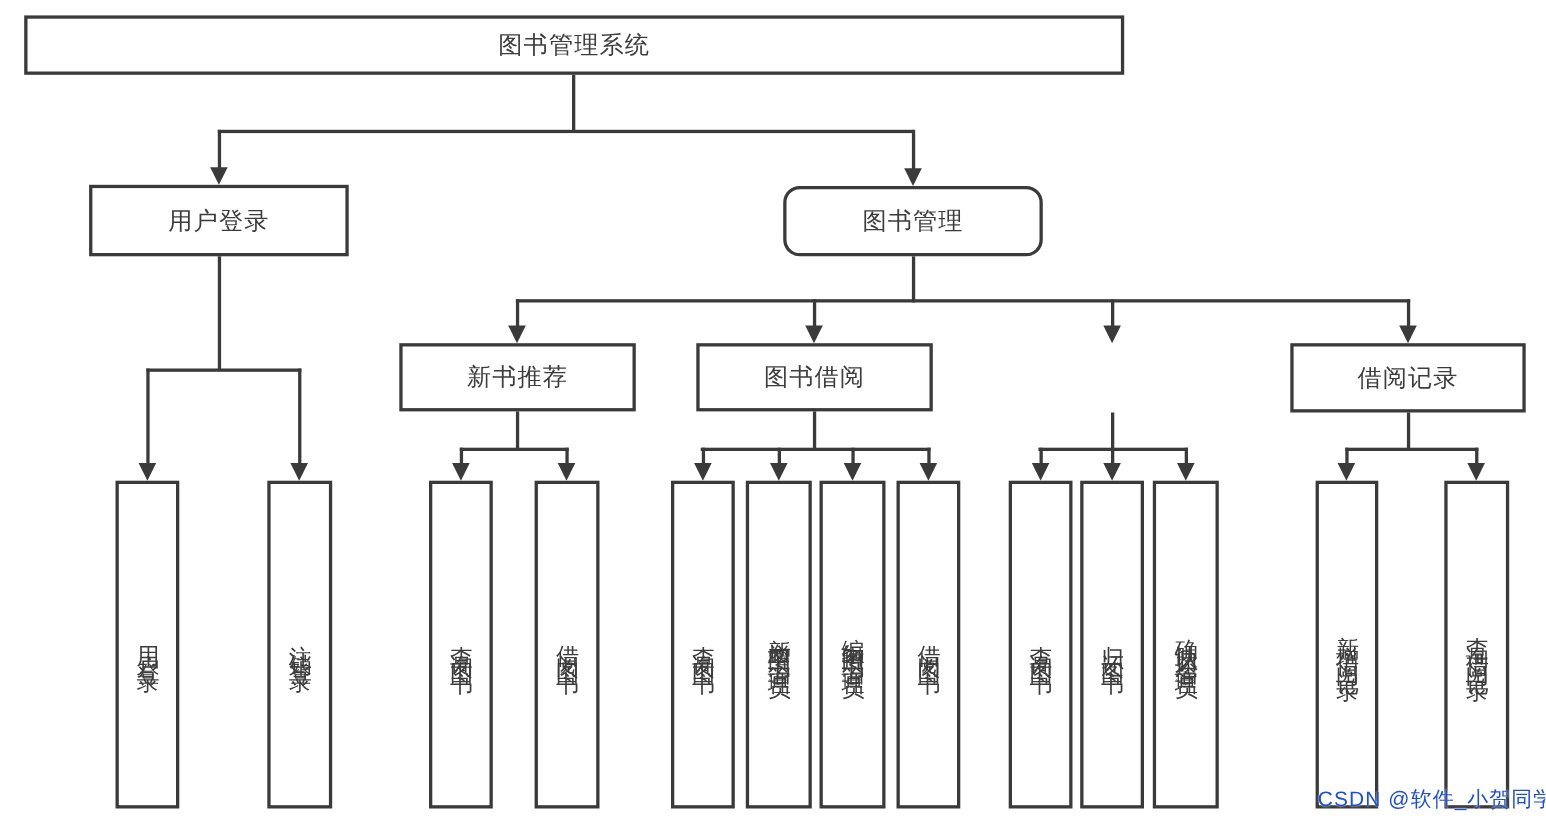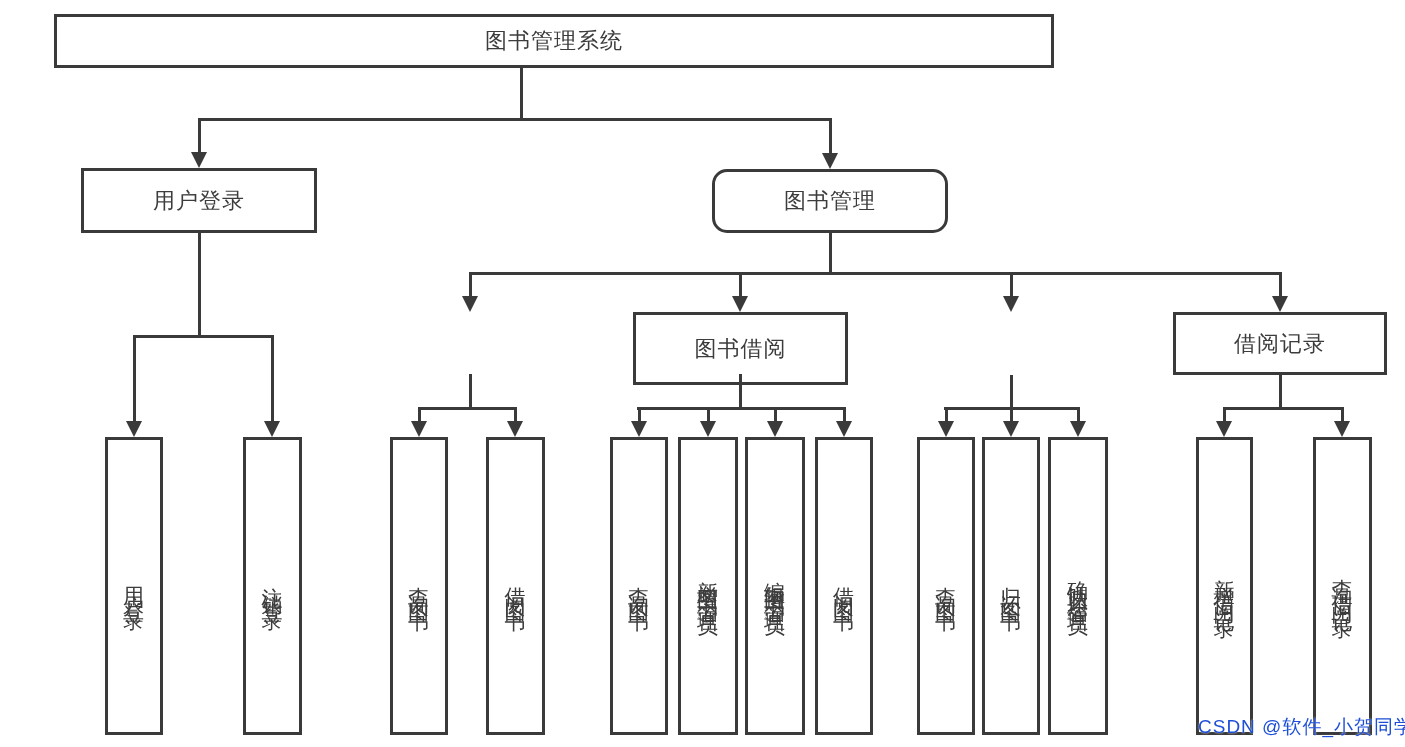--- a/index.html
+++ b/index.html
@@ -59,21 +59,21 @@
     white-space:nowrap;
     z-index:5;
     margin-left:12px;
   }
 </style>
 </head>
 <body>
 
 <div id="canvas">
 
-  <div class="node" style="left:22px;top:14px;width:1000px;height:54px;margin-left:32px;">图书管理系统</div>
+  <div class="node" style="left:22px;top:14px;width:1000px;height:54px;">图书管理系统</div>
 
   <div class="vline" style="left:519.5px;top:68px;height:52px;"></div>
   <div class="hline" style="left:198px;top:118px;width:633px;"></div>
   <div class="drop" style="left:191px;top:118px;height:50px;"></div>
   <div class="drop" style="left:822px;top:118px;height:51px;"></div>
 
   <div class="node" style="left:81px;top:168px;width:236px;height:65px;">用户登录</div>
 
   <div class="node" style="left:712px;top:169px;width:236px;height:64px;border-radius:15px;">图书管理</div>
 
@@ -82,21 +82,22 @@
   <div class="drop" style="left:126px;top:335px;height:102px;"></div>
   <div class="drop" style="left:264px;top:335px;height:102px;"></div>
 
   <div class="vline" style="left:828.5px;top:233px;height:42px;"></div>
   <div class="hline" style="left:469px;top:272px;width:813px;"></div>
   <div class="drop" style="left:462px;top:272px;height:40px;"></div>
   <div class="drop" style="left:732px;top:272px;height:40px;"></div>
   <div class="drop" style="left:1003px;top:272px;height:40px;"></div>
   <div class="drop" style="left:1272px;top:272px;height:40px;"></div>
 
-  <div class="node" style="left:633px;top:312px;width:215px;height:73px;">图书借阅</div>
+  <div class="node" style="left:363px;top:312px;width:215px;height:62px;">新书推荐</div>
+  <div class="node" style="left:633px;top:312px;width:215px;height:62px;">图书借阅</div>
   <div class="node" style="left:1173px;top:312px;width:214px;height:63px;">借阅记录</div>
 
   <div class="vline" style="left:468.5px;top:374px;height:36px;"></div>
   <div class="hline" style="left:418px;top:407px;width:99px;"></div>
   <div class="drop" style="left:411px;top:407px;height:30px;"></div>
   <div class="drop" style="left:507px;top:407px;height:30px;"></div>
 
   <div class="vline" style="left:738.5px;top:374px;height:36px;"></div>
   <div class="hline" style="left:637px;top:407px;width:209px;"></div>
   <div class="drop" style="left:631px;top:407px;height:30px;"></div>

